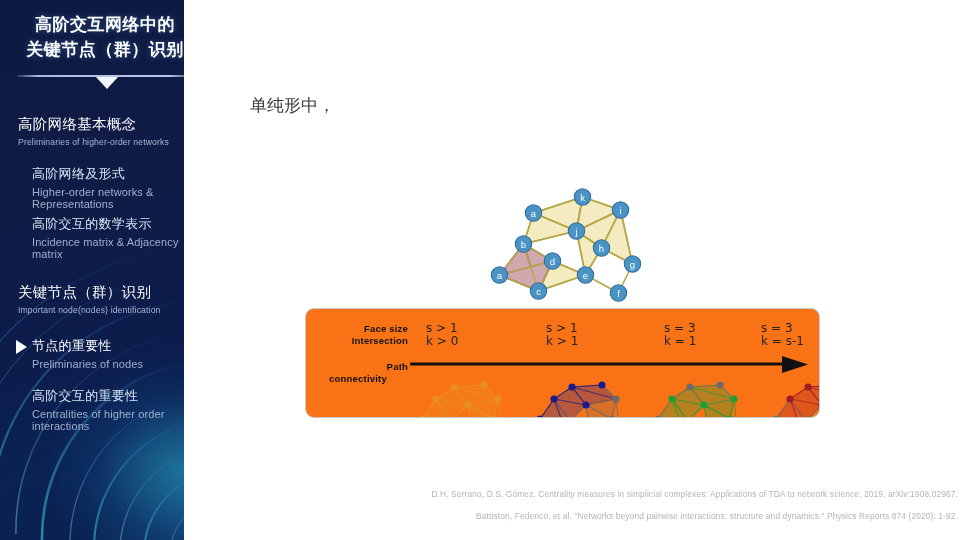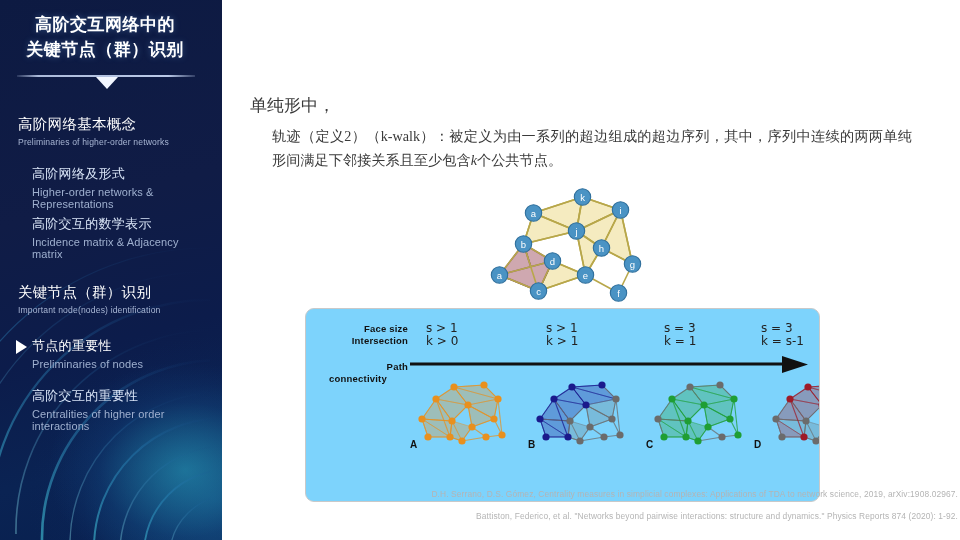--- a/index.html
+++ b/index.html
@@ -11,21 +11,21 @@
   }
   #slide {
     position: relative;
     width: 960px; height: 540px;
     background: #ffffff;
   }
 
   
   #sidebar {
     position: absolute; left: 0; top: 0;
-    width: 222px; height: 540px;
+    width: 184px; height: 540px;
     background:
       radial-gradient(ellipse 190px 150px at 185px 470px, rgba(40,160,190,0.55) 0%, rgba(20,80,140,0.25) 45%, rgba(10,25,70,0) 72%),
       radial-gradient(ellipse 240px 210px at 215px 500px, rgba(30,120,170,0.45) 0%, rgba(14,40,95,0.18) 55%, rgba(10,22,64,0) 78%),
       linear-gradient(165deg, #0d1a42 0%, #101c46 38%, #0c1c4b 62%, #0a2353 82%, #08204f 100%);
     overflow: hidden;
     padding-left: 28px;
   }
   #swirl-layer { position:absolute; inset:0; overflow:hidden; }
 
   .side-title {
@@ -101,22 +101,22 @@
 
   
   #fig-top {
     position: absolute; left: 258px; top: 183px;
     width: 200px; height: 125px;
   }
 
   
   #fig-bottom {
     position: absolute; left: 95px; top: 308px;
-    width: 515px; height: 194px;
-    background: #7dd3fc;
+    width: 515px; height: 110px;
+    background: #f97316;
     border: 1px solid #c9c9c9;
     border-radius: 9px;
     overflow: hidden;
   }
   .fs-label {
     position: absolute; font-weight: bold; font-size: 9.5px;
     color: #111; text-align: right; letter-spacing: 0.2px;
   }
   .col-head {
     position: absolute; font-size: 12px; color: #222;
@@ -212,21 +212,20 @@
       </div>
 
     </div>
   </div>
 
   <div id="main">
 
 
     <div class="body-lead">单纯形中，</div>
 
-    <div class="body-def"><span>轨迹（定义2）（k-walk）：被定义为由一系列的超边组成的超边序列，其中，序列中连续的两两单纯形间满足下邻接关系且至少包含</span><span class="it">k</span><span>个公共节点。</span></div>
 
     <div id="fig-top">
       <svg id="svg-top" width="200" height="125" viewBox="0 0 175 125">
           <polygon points="53,30 102,14 96,48" fill="#f5ebc0" stroke="#b8a74a" stroke-width="1.6" stroke-linejoin="round"></polygon>
           <polygon points="102,14 96,48 140,27" fill="#f5ebc0" stroke="#b8a74a" stroke-width="1.6" stroke-linejoin="round"></polygon>
           <polygon points="53,30 96,48 43,61" fill="#f5ebc0" stroke="#b8a74a" stroke-width="1.6" stroke-linejoin="round"></polygon>
           <polygon points="140,27 96,48 121,65" fill="#f5ebc0" stroke="#b8a74a" stroke-width="1.6" stroke-linejoin="round"></polygon>
           <polygon points="140,27 121,65 152,81" fill="#f5ebc0" stroke="#b8a74a" stroke-width="1.6" stroke-linejoin="round"></polygon>
           <polygon points="96,48 121,65 105,92" fill="#f5ebc0" stroke="#b8a74a" stroke-width="1.6" stroke-linejoin="round"></polygon>
           <polygon points="105,92 72,78 58,108" fill="#f5ebc0" stroke="#b8a74a" stroke-width="1.6" stroke-linejoin="round"></polygon>

